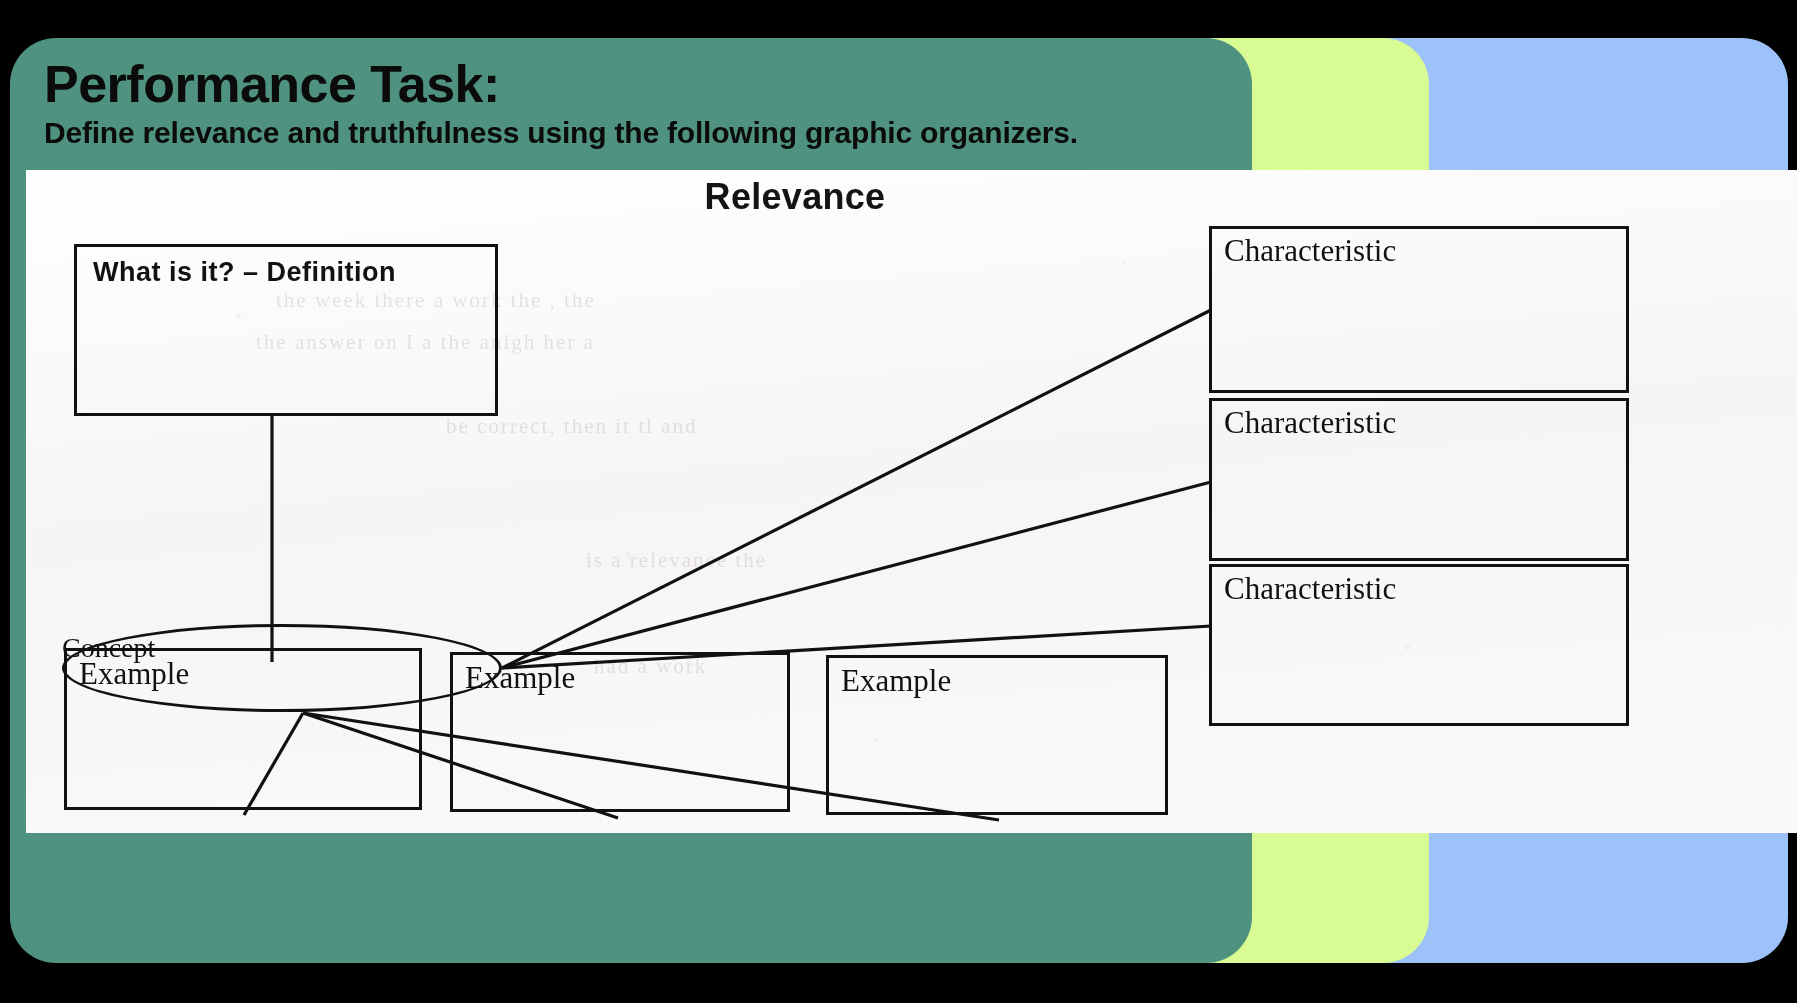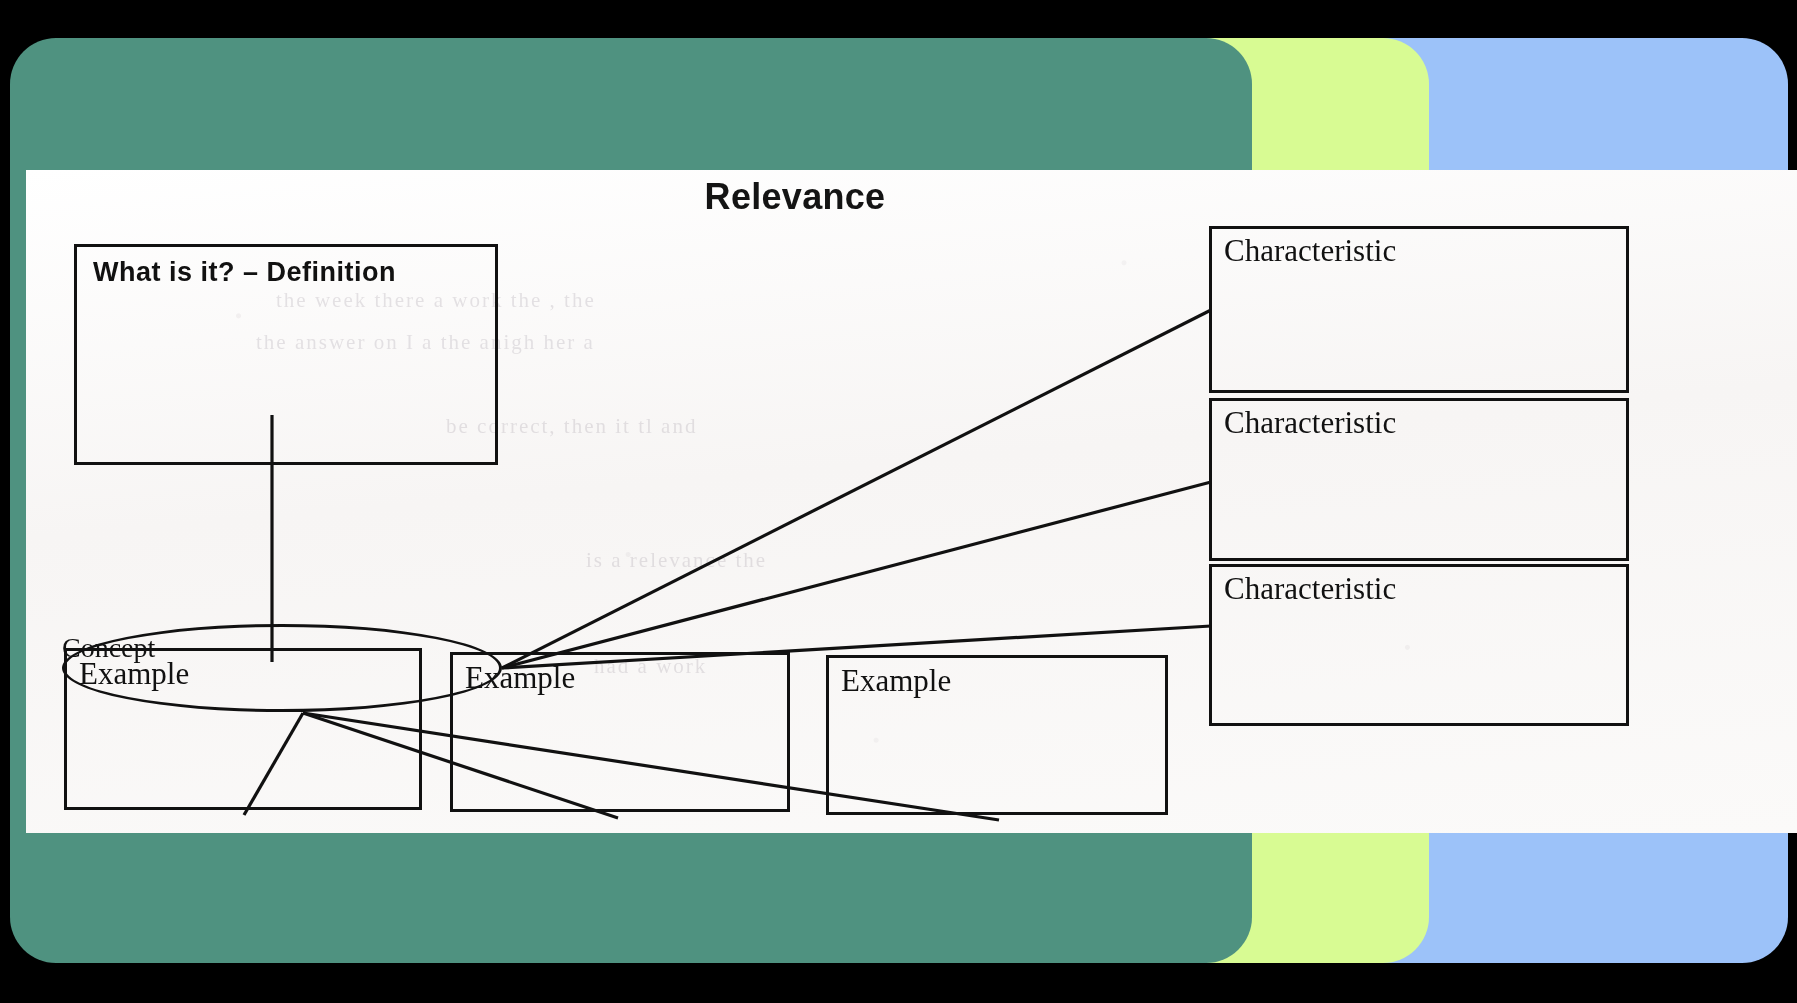--- a/index.html
+++ b/index.html
@@ -186,20 +186,24 @@
 </style>
 </head>
 <body>
 
 <div id="slide">
 
   <div class="panel" id="panel-blue"></div>
   <div class="panel" id="panel-lime"></div>
   <div class="panel" id="panel-teal"></div>
 
+  <div id="header-block">
+    <div id="task-title">Performance Task:</div>
+    <div id="task-subtitle">Define relevance and truthfulness using the following graphic organizers.</div>
+  </div>
 
   <div id="worksheet">
     <div id="worksheet-noise"></div>
 
     <div class="ghost" style="left:230px; top:160px;">the answer on  I  a the anigh her a</div>
     <div class="ghost" style="left:250px; top:118px;">the week there a work the , the</div>
     <div class="ghost" style="left:420px; top:200px;margin-top:44px;">be correct, then it  tl and</div>
     <div class="ghost" style="left:560px; top:378px;">is a relevance the</div>
     <div class="ghost" style="left:560px; top:484px;margin-left:8px;">had a work</div>
 
@@ -211,21 +215,21 @@
 
       <line x1="476" y1="498" x2="1185" y2="140"></line>
       <line x1="476" y1="498" x2="1185" y2="312"></line>
       <line x1="476" y1="498" x2="1185" y2="456"></line>
 
       <line x1="277" y1="543" x2="218" y2="645"></line>
       <line x1="277" y1="543" x2="592" y2="648"></line>
       <line x1="277" y1="543" x2="973" y2="650"></line>
     </svg>
 
-    <div class="node-box" id="definition-box" style="left:48px; top:74px; width:424px; height:221px;">
+    <div class="node-box" id="definition-box" style="left:48px; top:74px; width:424px; height:172px;">
       <span class="node-label label-sans-bold" style="left:16px; top:10px;">What is it? – Definition</span>
     </div>
 
     <div id="concept-ellipse"></div>
     <div id="concept-label">Concept</div>
 
     <div class="node-box" style="left:1183px; top:56px; width:420px; height:167px;">
       <span class="node-label label-serif" style="left:12px; top:4px;">Characteristic</span>
     </div>
     <div class="node-box" style="left:1183px; top:228px; width:420px; height:163px;">

